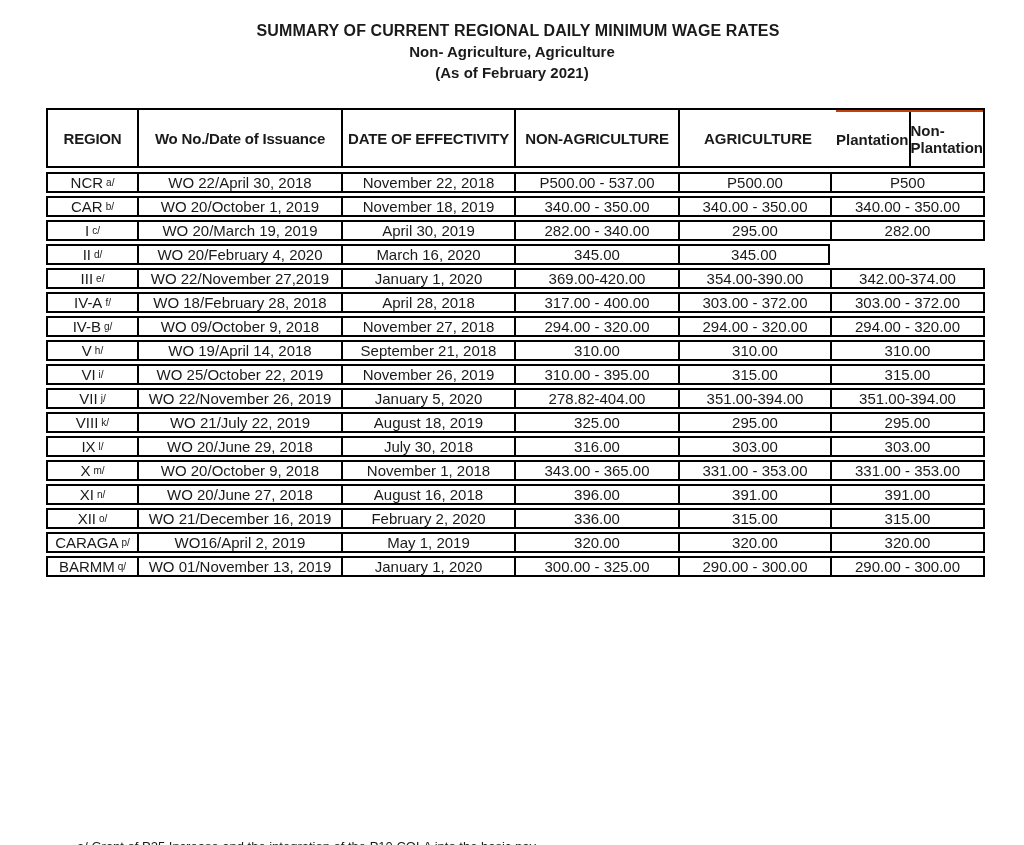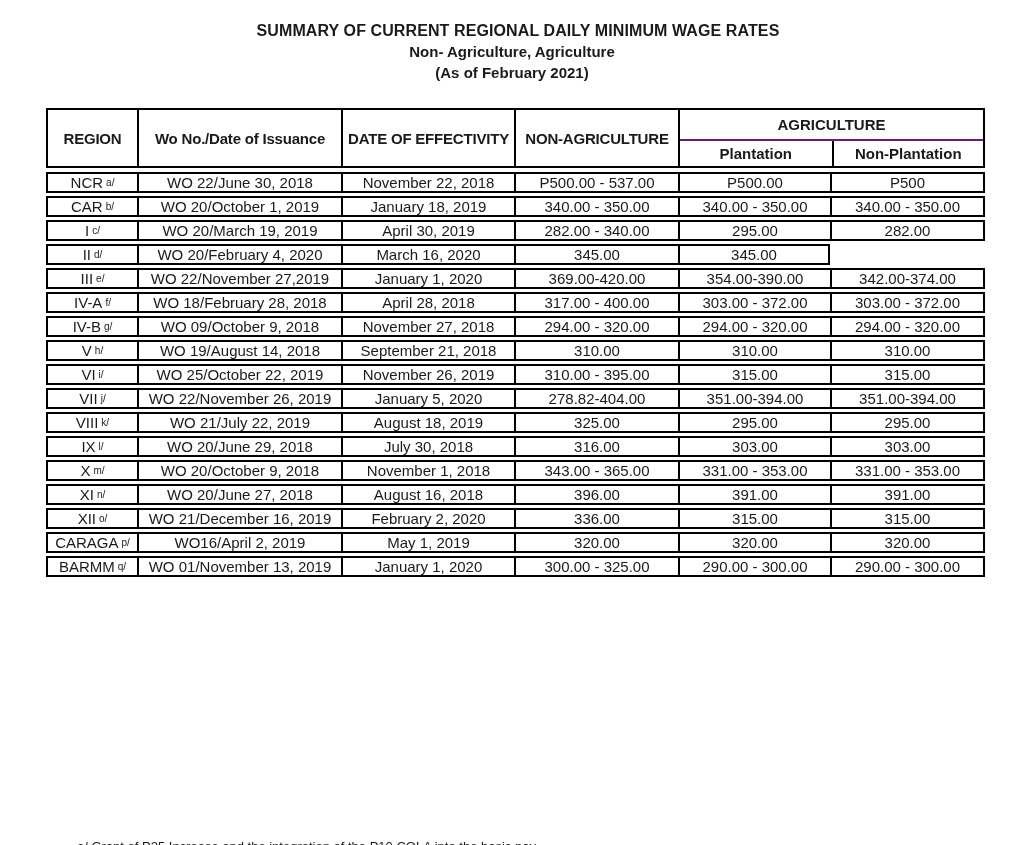--- a/index.html
+++ b/index.html
@@ -55,33 +55,33 @@
     font-weight: bold;
     font-size: 15px;
     text-align: center;
     box-sizing: border-box;
     letter-spacing: -0.2px;
   }
   .thead .agri-group {
     border: 2px solid #000;
     box-sizing: border-box;
     display: flex;
-    flex-direction: column;
+    flex-direction: row;
     font-weight: bold;
     font-size: 15px;
   }
   .agri-top {
     flex: 1.12;
     display: flex;
     align-items: center;
     justify-content: center;
   }
   .agri-bottom {
     flex: 1;
-    border-top: 2px solid #701a75;
+    border-top: 2px solid #c2410c;
     display: grid;
     grid-template-columns: 1fr 1fr;
   }
   .agri-bottom .subcell {
     display: flex;
     align-items: center;
     justify-content: center;
   }
   .agri-bottom .subcell.nonplant {
     border-left: 2px solid #000;
@@ -150,34 +150,34 @@
         </div>
       </div>
     </div>
 
     <div class="tbody">
   <div class="trow">
     <div class="cell region-name">
             <span>NCR</span>
             <sup>a/</sup>
           </div>
-    <div class="cell">WO 22/June 30, 2018</div>
+    <div class="cell">WO 22/April 30, 2018</div>
     <div class="cell">November 22, 2018</div>
     <div class="cell">P500.00 - 537.00</div>
     <div class="cell">P500.00</div>
     <div class="cell">P500</div>
   </div>
 
   <div class="trow">
     <div class="cell region-name">
             <span>CAR</span>
             <sup>b/</sup>
           </div>
     <div class="cell">WO 20/October 1, 2019</div>
-    <div class="cell">January 18, 2019</div>
+    <div class="cell">November 18, 2019</div>
     <div class="cell">340.00 - 350.00</div>
     <div class="cell">340.00 - 350.00</div>
     <div class="cell">340.00 - 350.00</div>
   </div>
 
   <div class="trow">
     <div class="cell region-name">
             <span>I</span>
             <sup>c/</sup>
           </div>
@@ -233,21 +233,21 @@
     <div class="cell">294.00 - 320.00</div>
     <div class="cell">294.00 - 320.00</div>
     <div class="cell">294.00 - 320.00</div>
   </div>
 
   <div class="trow">
     <div class="cell region-name">
             <span>V</span>
             <sup>h/</sup>
           </div>
-    <div class="cell">WO 19/August 14, 2018</div>
+    <div class="cell">WO 19/April 14, 2018</div>
     <div class="cell">September 21, 2018</div>
     <div class="cell">310.00</div>
     <div class="cell">310.00</div>
     <div class="cell">310.00</div>
   </div>
 
   <div class="trow">
     <div class="cell region-name">
             <span>VI</span>
             <sup>i/</sup>

